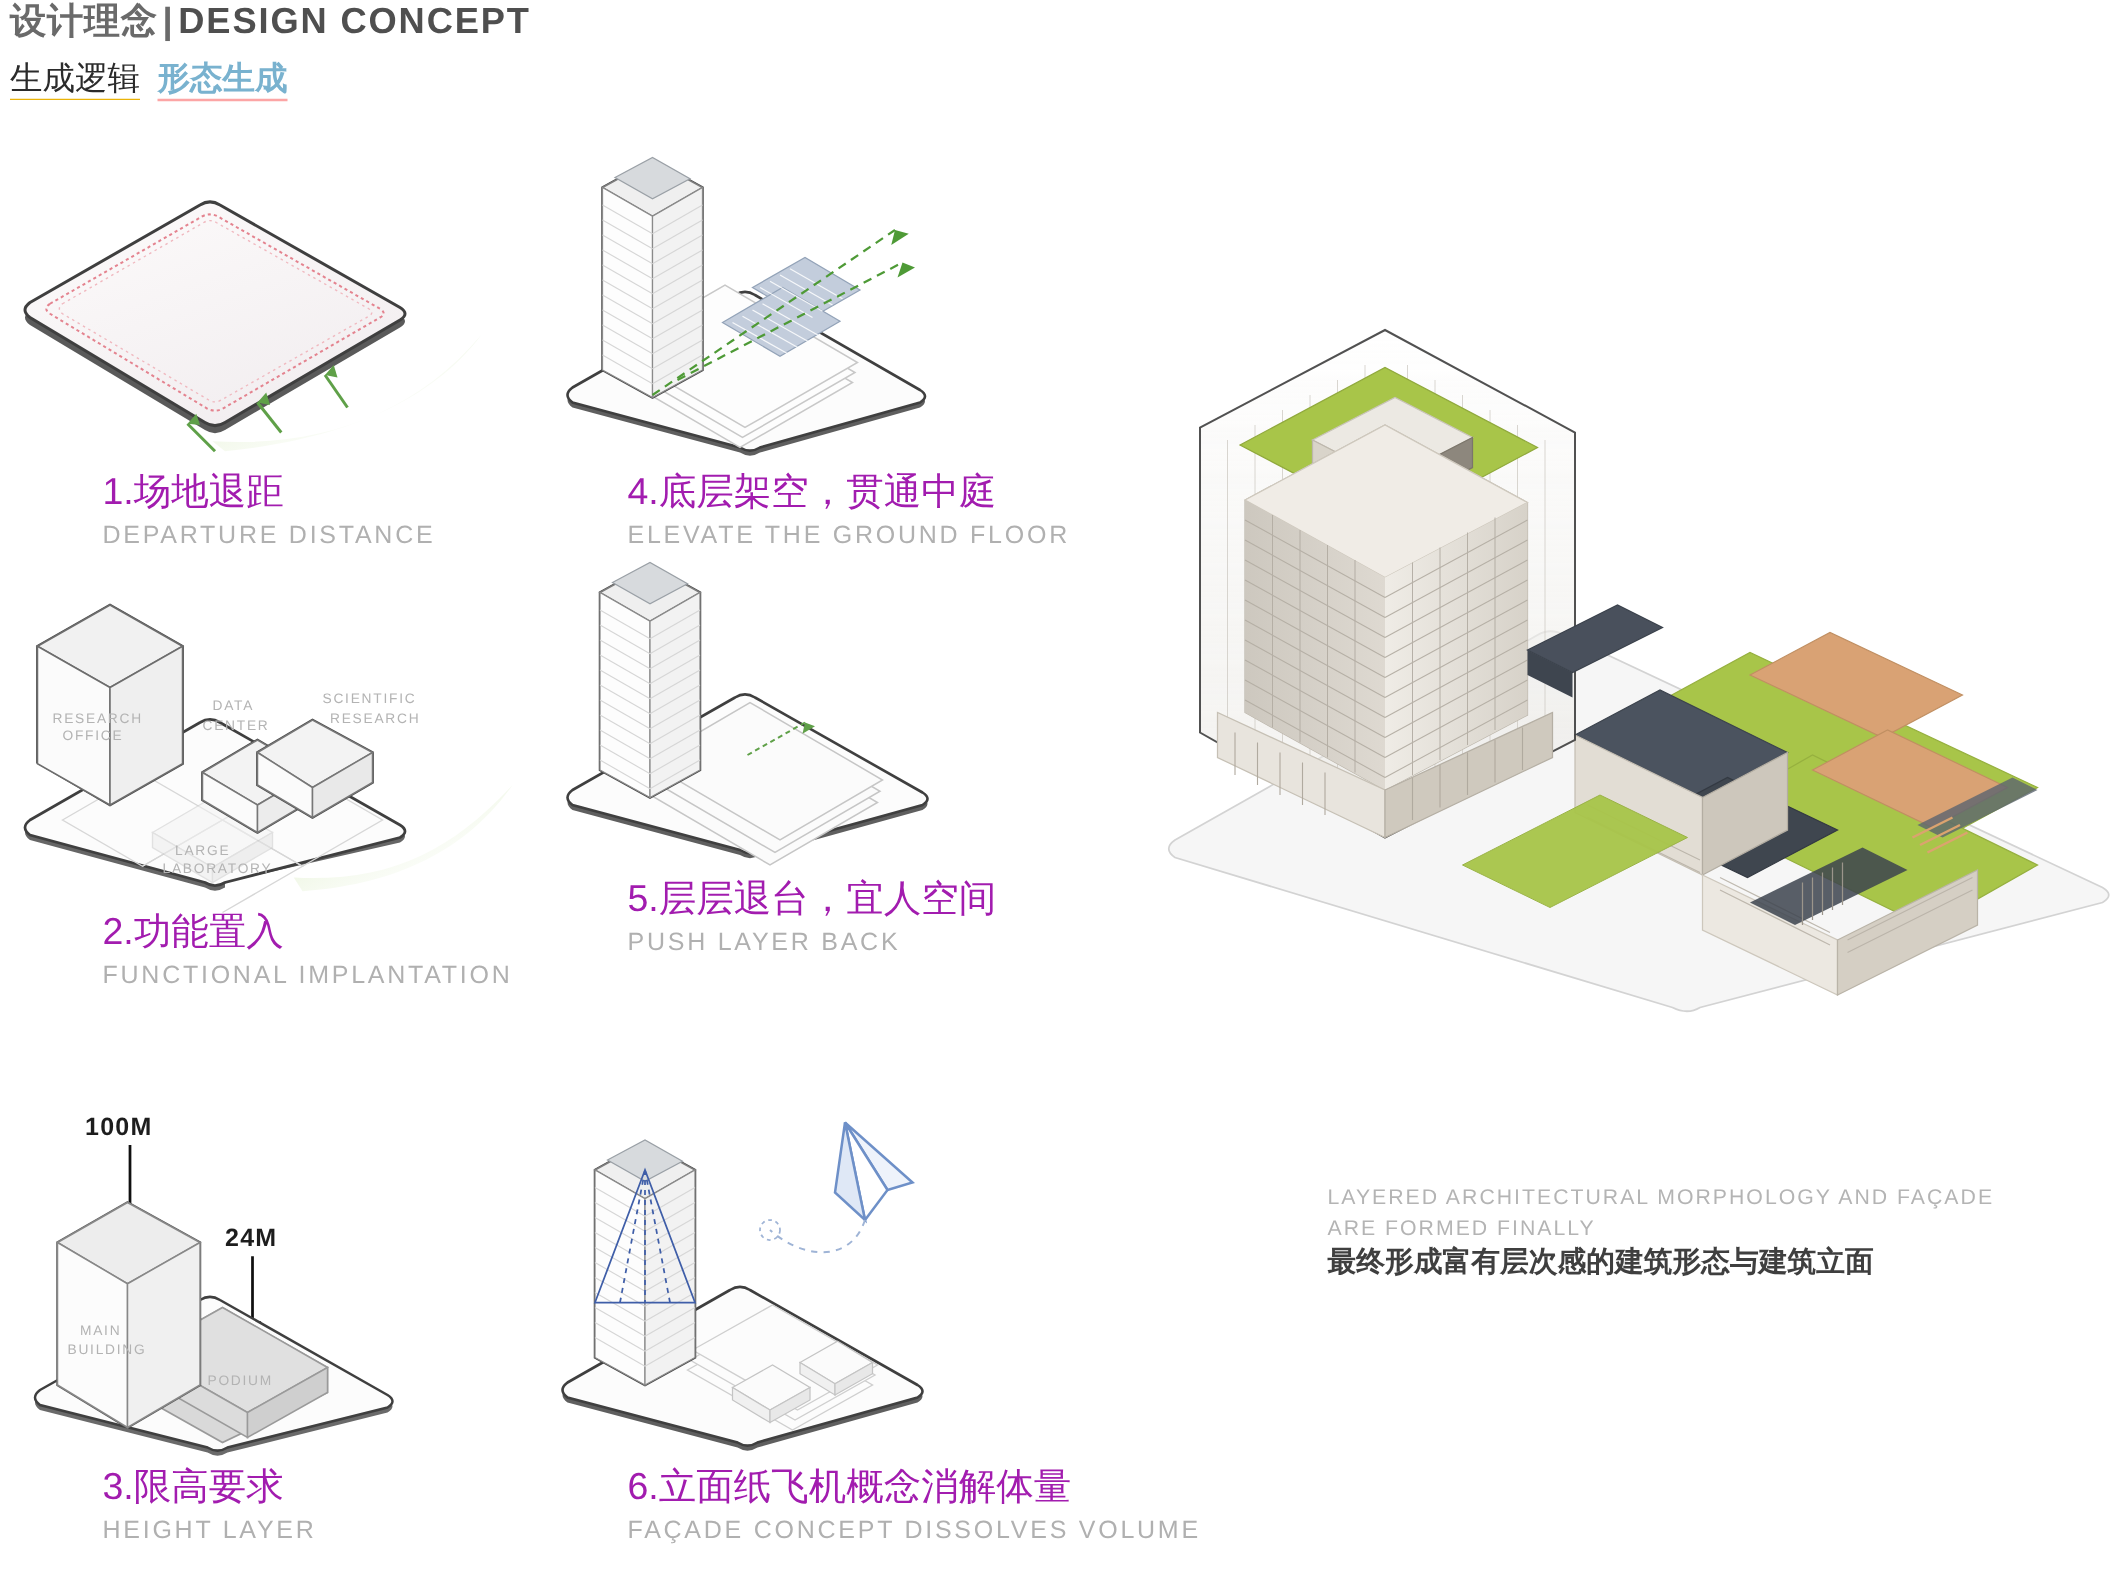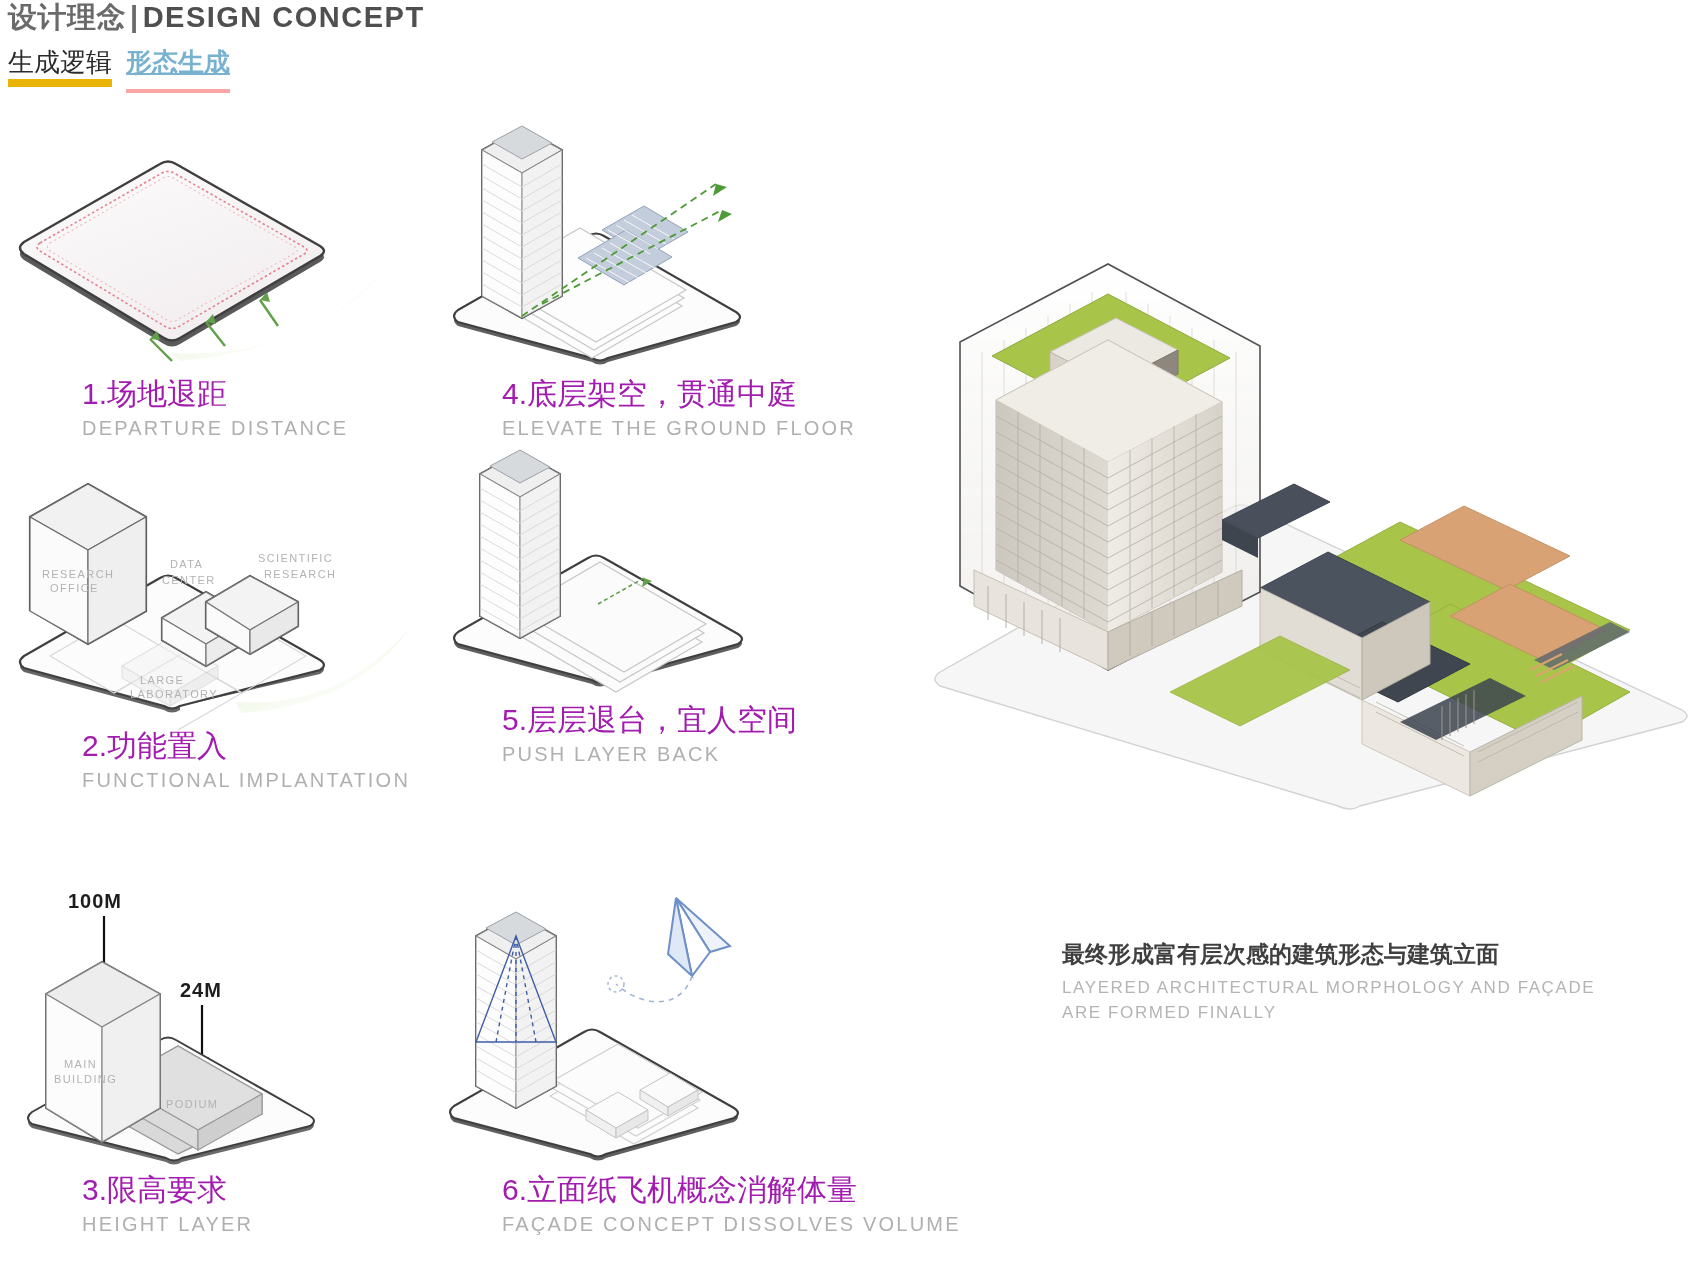--- a/index.html
+++ b/index.html
@@ -35,30 +35,29 @@
   #title-en { color: #4f4f4f; letter-spacing: 1.5px; }
 
   #subtitle-line {
     margin-top: 14px;
     font-size: 26px;
     line-height: 1.1;
     white-space: nowrap;
   }
   #sub-cn {
     color: #2b2b2b;
-    border-bottom: 8px solid #eab308;
+    border-bottom: 1px solid #eab308;
     padding-bottom: 2px;
   }
   #sub-accent {
     color: #79b2cf;
     font-weight: bold;
     margin-left: 14px;
-    border-bottom: 4px solid #fca5a5;
-    padding-bottom: 12px;
-    text-decoration: underline;
+    border-bottom: 2px solid #fca5a5;
+    padding-bottom: 2px;
   }
 
   
   .panel {
     position: absolute;
     width: 420px;
     height: 340px;
   }
   .panel .art {
     position: absolute;
@@ -636,15 +635,15 @@
     </g>
 
     <path d="M292 280 L364 244 L400 262 L328 298 Z" fill="#49505c" stroke="#3a414b" stroke-width="1"></path>
     <path d="M292 280 L328 298 L328 318 L292 300 Z" fill="#3e454f"></path>
 
     <path d="M240 452 L350 396 L420 430 L310 486 Z" fill="#a8c549" opacity="0.95" stroke="#96b03f" stroke-width="0.8"></path>
   </svg>
 </div>
 
 <div id="hero-caption">
+  <div id="hero-cap-en">LAYERED ARCHITECTURAL MORPHOLOGY AND FAÇADE ARE FORMED FINALLY</div>
   <div id="hero-cap-cn">最终形成富有层次感的建筑形态与建筑立面</div>
-  <div id="hero-cap-en">LAYERED ARCHITECTURAL MORPHOLOGY AND FAÇADE ARE FORMED FINALLY</div>
 </div>
 
 </body></html>

